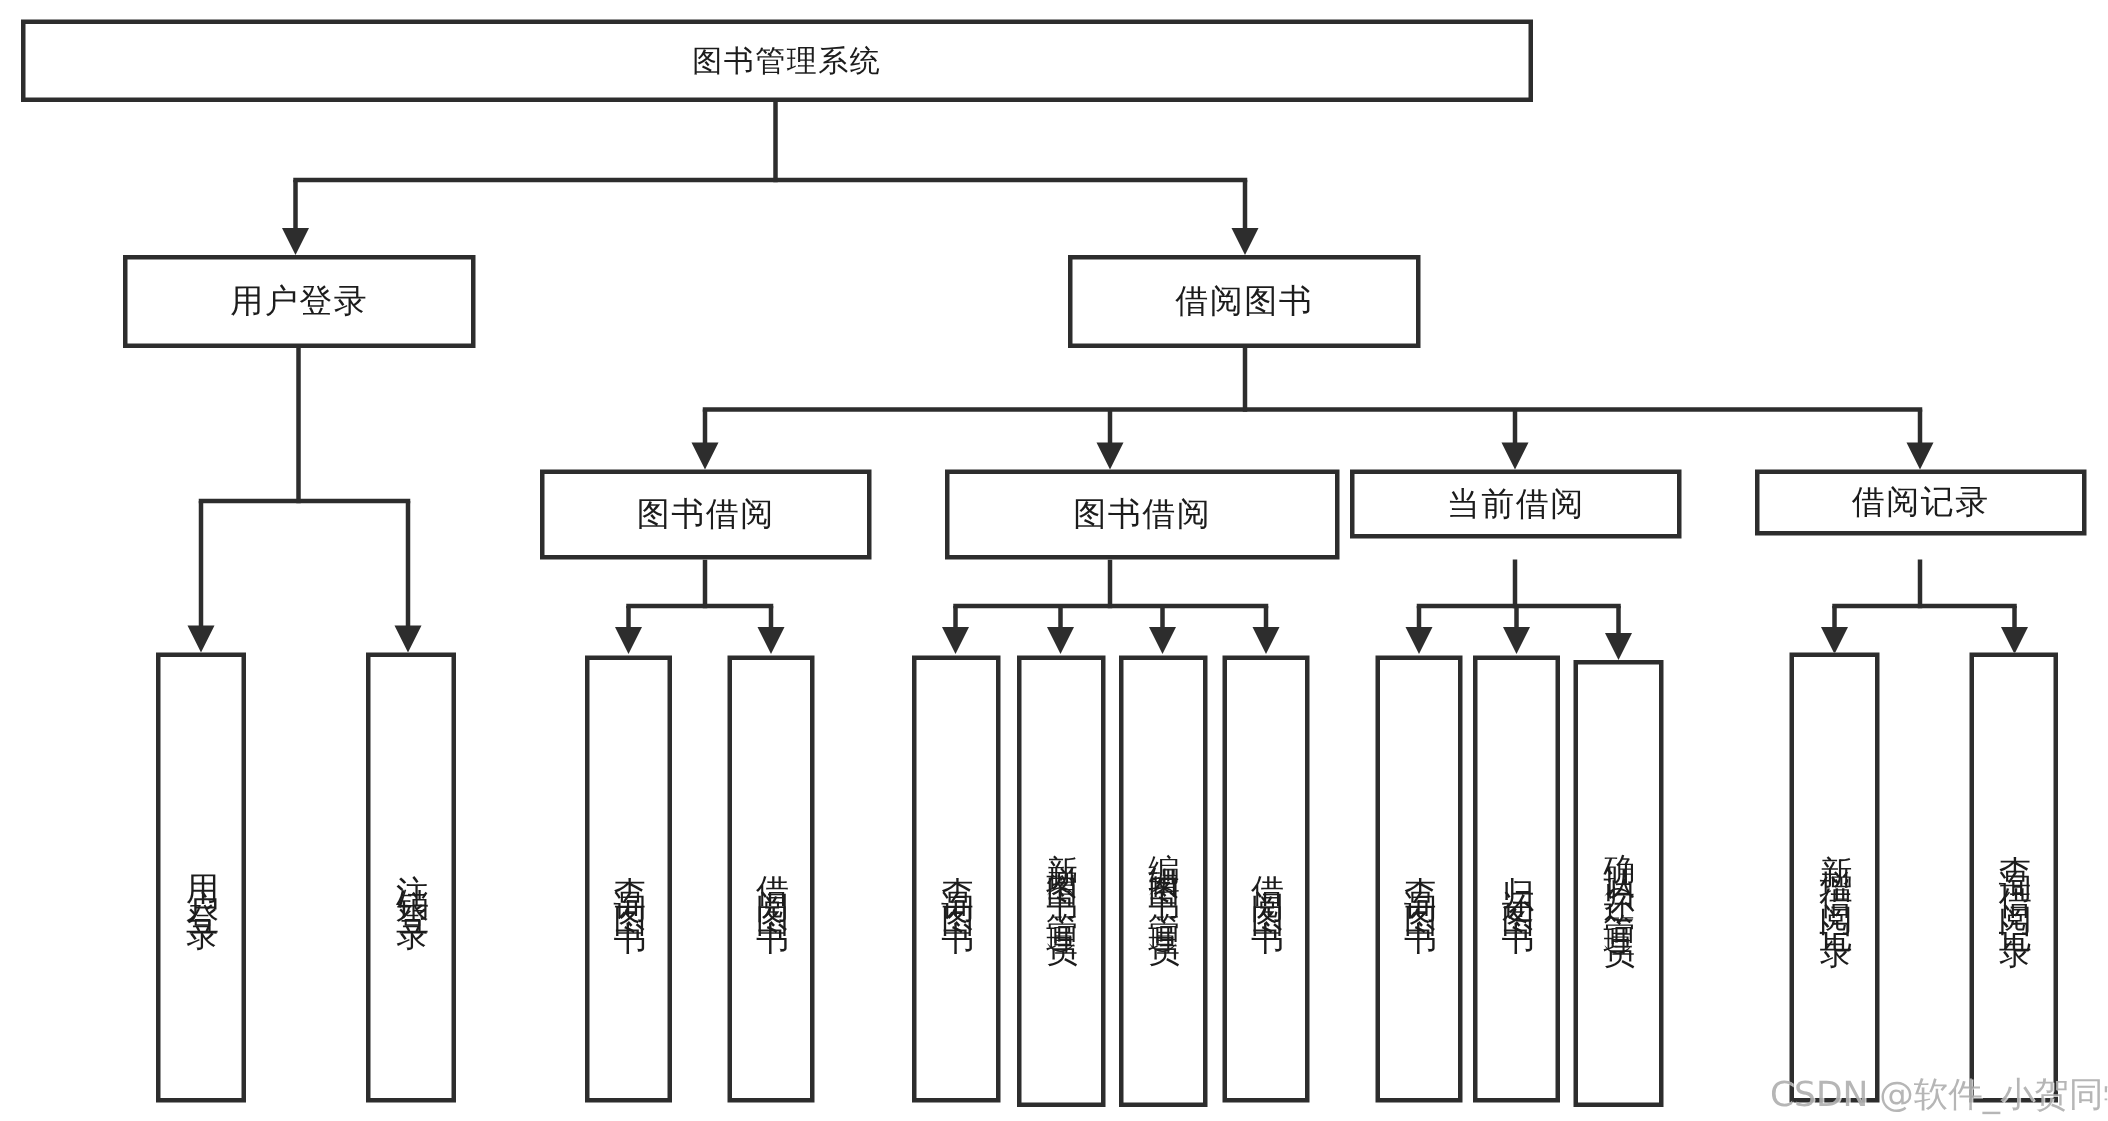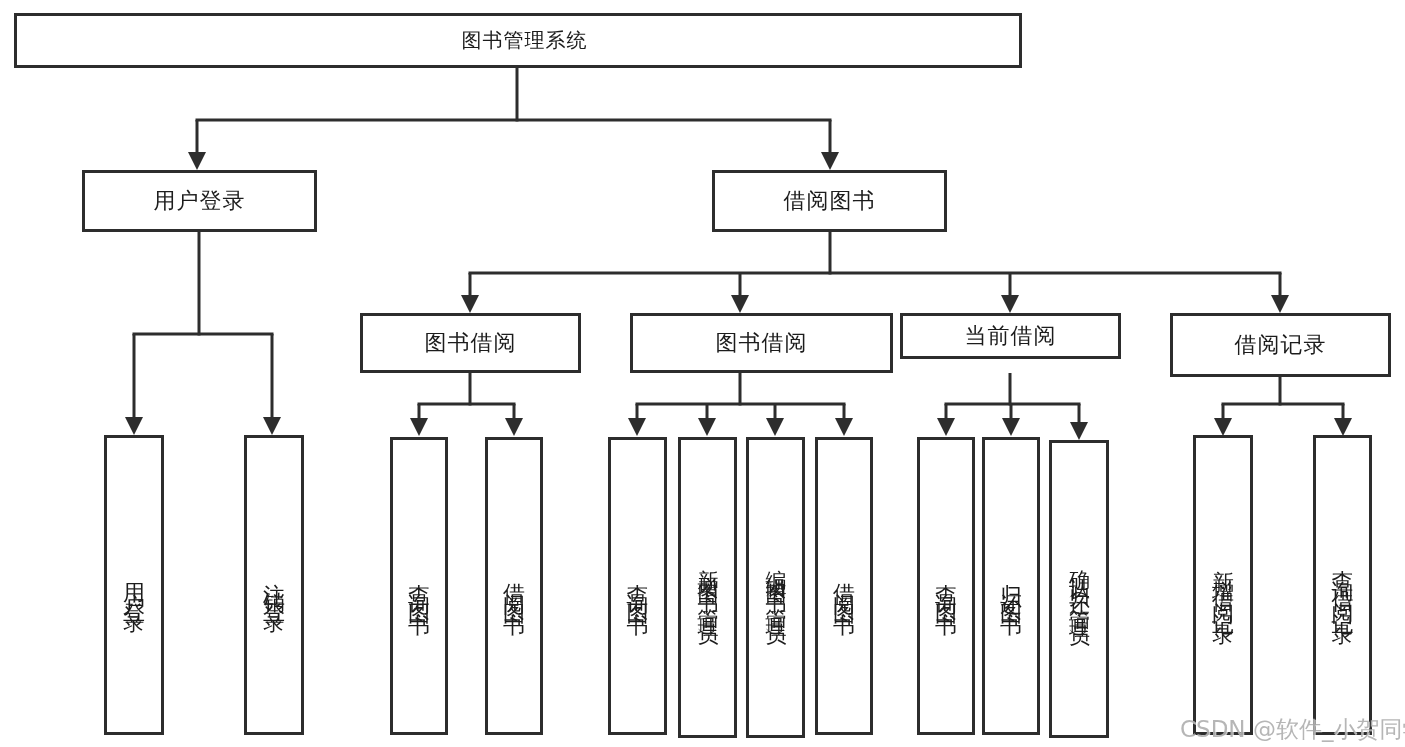--- a/index.html
+++ b/index.html
@@ -147,21 +147,21 @@
 
   <div class="box hbox" style="left:360px;top:313px;width:221px;height:60px">
     <span>图书借阅</span>
   </div>
   <div class="box hbox" style="left:630px;top:313px;width:263px;height:60px">
     <span>图书借阅</span>
   </div>
   <div class="box hbox" style="left:900px;top:313px;width:221px;height:46px">
     <span>当前借阅</span>
   </div>
-  <div class="box hbox" style="left:1170px;top:313px;width:221px;height:64px">
+  <div class="box hbox" style="left:1170px;top:313px;width:221px;height:44px">
     <span>借阅记录</span>
   </div>
 
   <div class="box vbox" style="left:390px;top:437px;width:58px;height:298px">
     <span>查询图书</span>
   </div>
   <div class="box vbox" style="left:485px;top:437px;width:58px;height:298px">
     <span>借阅图书</span>
   </div>
 

